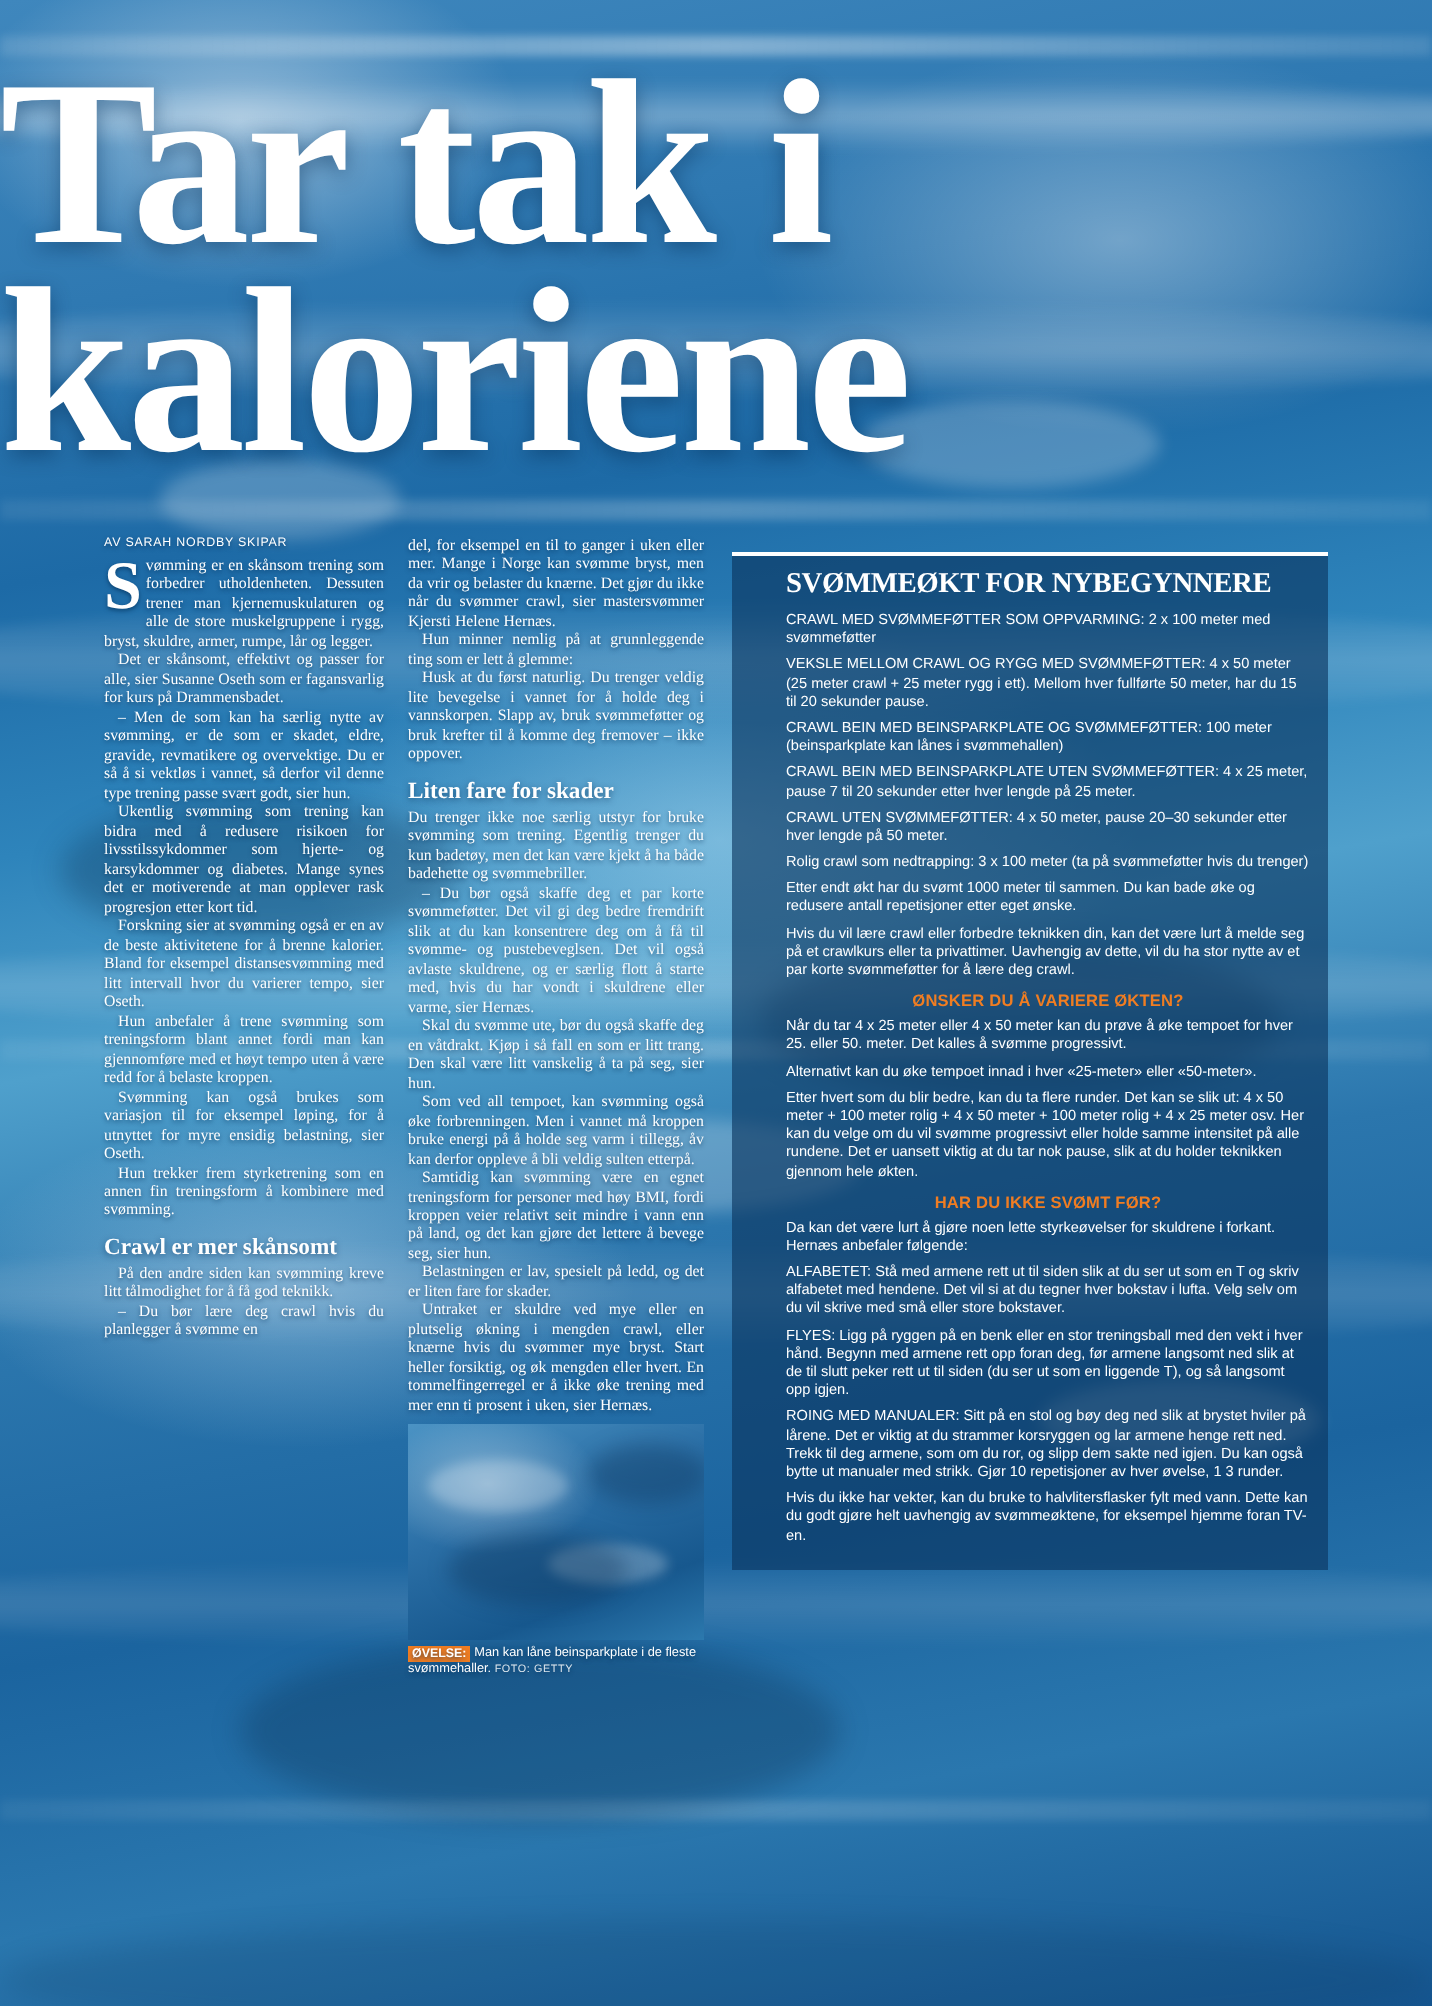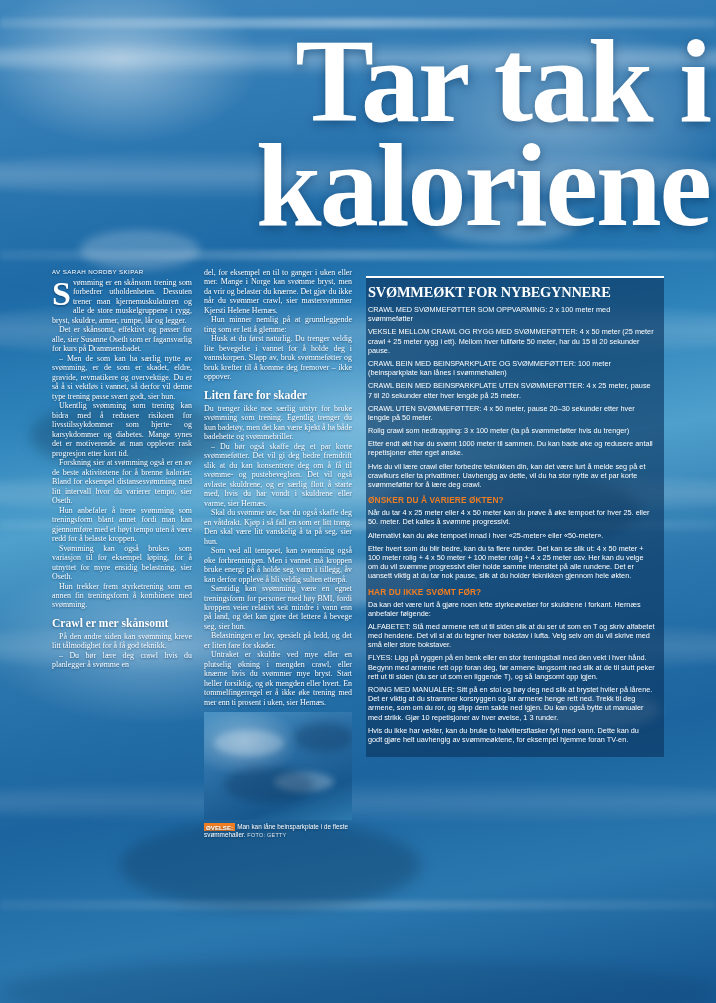--- a/index.html
+++ b/index.html
@@ -41,21 +41,21 @@
   #photo .dark {
     position:absolute;
     background:rgba(10,45,80,0.30);
     border-radius:50%;
     filter:blur(7px);
   }
 
   
   #masthead {
     position:absolute; left:0; top:30px; width:710px;
-    text-align:right;
+    text-align:left;
     font-family:"Liberation Serif", serif;
     font-weight:bold;
     font-size:118px;
     line-height:0.88;
     color:#ffffff;
     letter-spacing:-2px;
     text-shadow:0 3px 10px rgba(0,40,80,0.45);
     z-index:3;
   }
   #masthead .l2 { display:block; }
@@ -141,21 +141,21 @@
     margin-right:2px;
     font-size:6.2px;
   }
   .caption .credit { font-size:5.4px; opacity:0.85; letter-spacing:0.3px; }
 
   
   #factbox {
     position:absolute; left:0; top:8px; width:298px;
     background:rgba(10,52,94,0.62);
     border-top:2px solid #ffffff;
-    padding:6px 9px 9px 2px;
+    padding:6px 9px 9px 27px;
   }
   #factbox h2 {
     margin:0 0 4px 0;
     font-family:"Liberation Serif", serif;
     font-weight:bold;
     font-size:14.4px;
     color:#ffffff;
     letter-spacing:-0.2px;
   }
   .fb-text {
@@ -165,20 +165,21 @@
     color:#ffffff;
   }
   .fb-text p { margin:0 0 4px 0; }
   .fb-sub {
     font-family:"Liberation Sans", sans-serif;
     font-weight:bold;
     font-size:8.3px;
     color:#f07d22;
     margin:6px 0 3px 0;
     letter-spacing:0.1px;
+    text-align:center;
   }
 </style>
 </head>
 <body>
 
 <div id="photo">
   <div class="wave" style="top:40px;"></div>
   <div class="wave" style="top:150px; height:50px; opacity:0.7;"></div>
   <div class="wave" style="top:300px; height:60px; opacity:0.55;"></div>
   <div class="wave" style="top:470px; height:46px; opacity:0.5;"></div>

